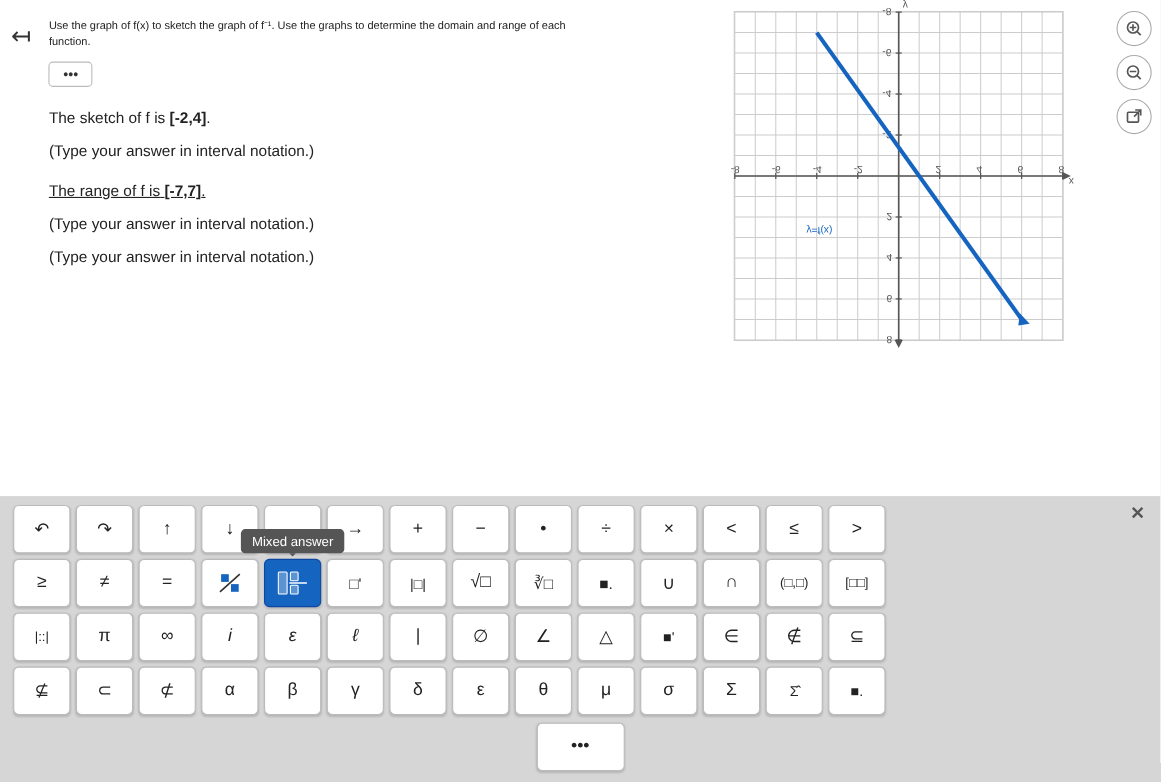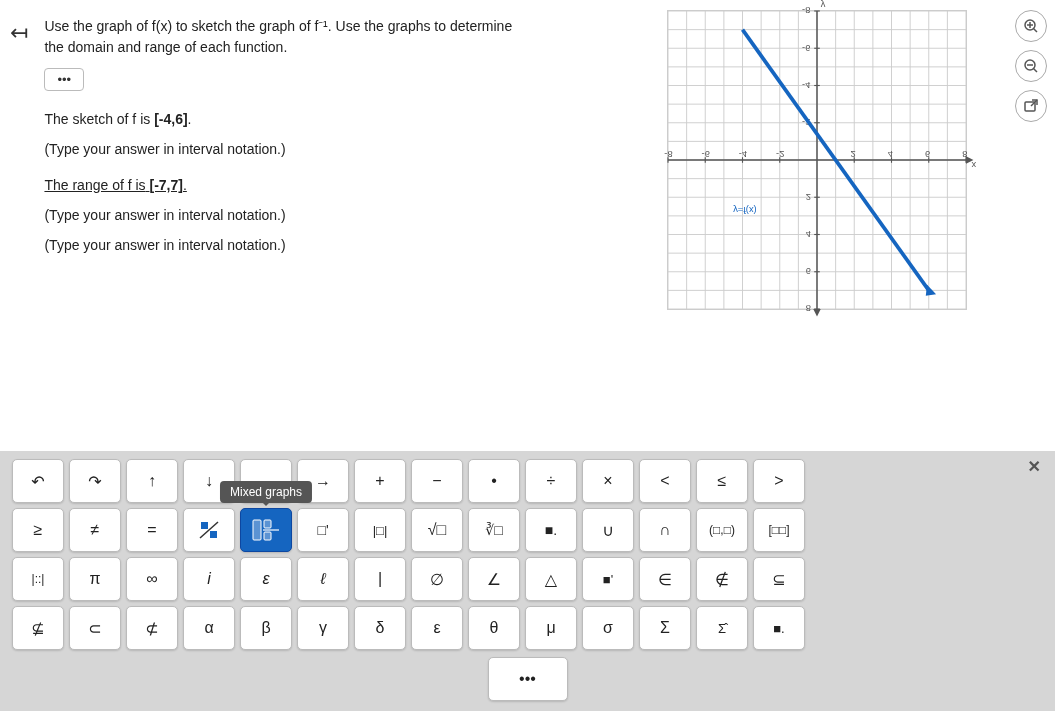--- a/index.html
+++ b/index.html
@@ -32,21 +32,21 @@
       color: #333;
       margin-top: 2px;
     }
 
     .content-area {
       flex: 1;
       padding: 16px 20px 10px 6px;
     }
 
     .question-text {
-      font-size: 14px;
+      font-size: 10px;
       color: #222;
       line-height: 1.5;
       margin-bottom: 10px;
       max-width: 490px;
     }
 
     .more-btn-row {
       margin-bottom: 14px;
     }
 
@@ -228,21 +228,21 @@
 
   <div class="content-area">
     <p class="question-text">Use the graph of f(x) to sketch the graph of f⁻¹. Use the graphs to determine the domain and range of each function.</p>
     <div class="more-btn-row">
       <button class="more-btn">•••</button>
     </div>
 
     <div class="answer-section">
       <p>
         <span>The sketch of f is</span>
-        <strong>[-4,6]</strong>.
+        <strong>[-2,4]</strong>.
       </p>
       <p>(Type your answer in interval notation.)</p>
 
       <p style="margin-top:8px;text-decoration:underline;">
         <span>The range of f is</span>
         <strong>[-7,7]</strong>.
       </p>
       <p>(Type your answer in interval notation.)</p>
 
       <p>(Type your answer in interval notation.)</p>
@@ -403,21 +403,21 @@
       <div class="key">≠</div>
       <div class="key">=</div>
       <div class="key" style="font-size:13px;">
         <svg width="24" height="22" viewBox="0 0 24 22">
           <rect x="4" y="3" width="7" height="7" fill="#1565c0"></rect>
           <rect x="13" y="12" width="7" height="7" fill="#1565c0"></rect>
           <line x1="3" y1="19" x2="21" y2="3" stroke="#333" stroke-width="1.5"></line>
         </svg>
       </div>
       <div class="key key-with-tooltip blue" style="font-size:12px; cursor: pointer;">
-        <div class="tooltip-popup">Mixed graphs</div>
+        <div class="tooltip-popup">Mixed answer</div>
         <svg width="28" height="24" viewBox="0 0 28 24">
           <rect x="1" y="2" width="8" height="20" rx="1" fill="rgba(255,255,255,0.3)" stroke="white" stroke-width="1"></rect>
           <rect x="12" y="2" width="7" height="8" rx="1" fill="rgba(255,255,255,0.3)" stroke="white" stroke-width="1"></rect>
           <rect x="12" y="14" width="7" height="8" rx="1" fill="rgba(255,255,255,0.3)" stroke="white" stroke-width="1"></rect>
           <line x1="11" y1="12" x2="27" y2="12" stroke="white" stroke-width="1.2"></line>
         </svg>
       </div>
       <div class="key" style="font-size:14px;">□'</div>
       <div class="key" style="font-size:13px;">|□|</div>
       <div class="key">√□</div>

